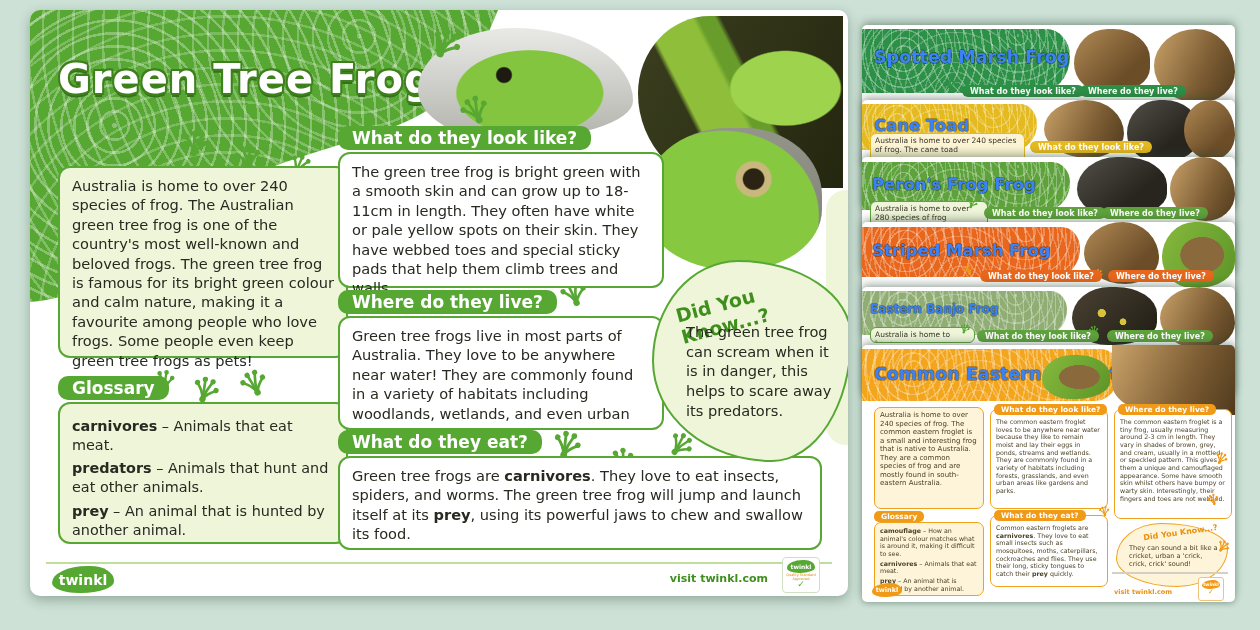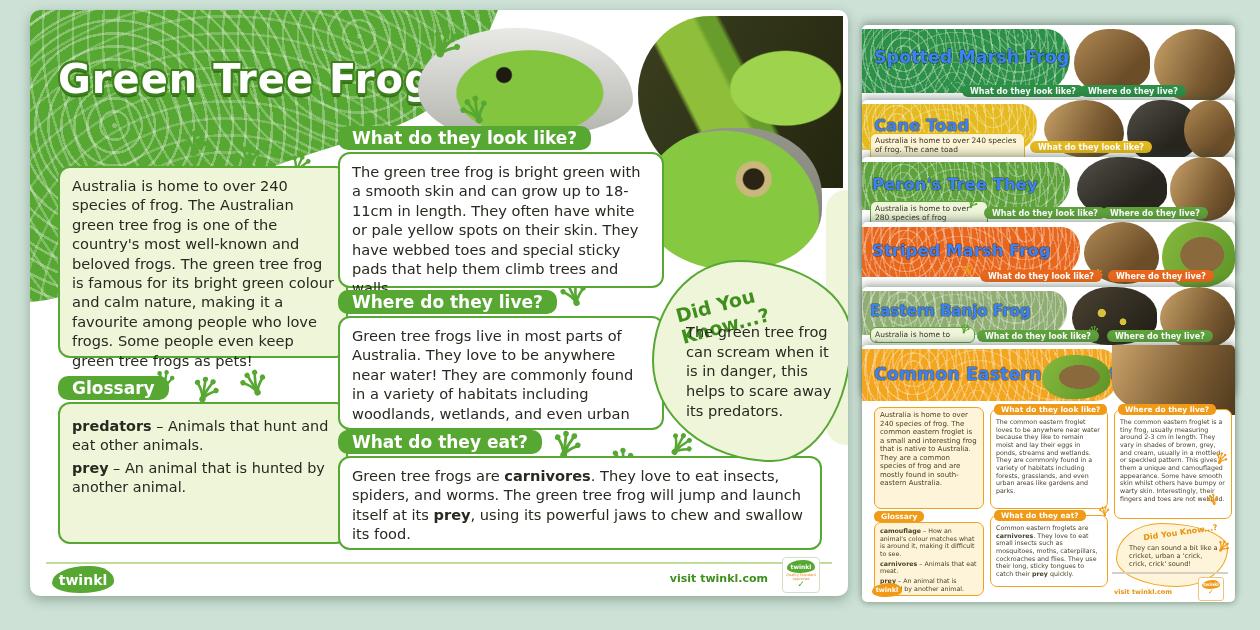--- a/index.html
+++ b/index.html
@@ -189,20 +189,21 @@
       <use href="#fpg"></use>
     </svg>
   <svg class="fp" style="left:636px;top:420px;width:28px;height:28px;transform:rotate(34deg)" viewBox="0 0 26 26">
       <use href="#fpg"></use>
     </svg>
 
   <div id="m-intro-box" class="panel gbg body-txt">Australia is home to over 240 species of frog. The Australian green tree frog is one of the country's most well-known and beloved frogs. The green tree frog is famous for its bright green colour and calm nature, making it a favourite among people who love frogs. Some people even keep green tree frogs as pets!</div>
 
   <div id="m-glossary-pill" class="pill">Glossary</div>
   <div id="m-glossary-box" class="panel gbg">
+    <div class="gl-entry"><span class="gl-term">carnivores</span><span> – Animals that eat meat.</span></div>
     <div class="gl-entry"><span class="gl-term">predators</span><span> – Animals that hunt and eat other animals.</span></div>
     <div class="gl-entry"><span class="gl-term">prey</span><span> – An animal that is hunted by another animal.</span></div>
   </div>
 
   <div id="m-look-pill" class="pill">What do they look like?</div>
   <div id="m-look-box" class="panel body-txt">The green tree frog is bright green with a smooth skin and can grow up to 18-11cm in length. They often have white or pale yellow spots on their skin. They have webbed toes and special sticky pads that help them climb trees and walls.</div>
 
   <div id="m-live-pill" class="pill">Where do they live?</div>
   <div id="m-live-box" class="panel body-txt">Green tree frogs live in most parts of Australia. They love to be anywhere near water! They are commonly found in a variety of habitats including woodlands, wetlands, and even urban areas.</div>
 
@@ -243,21 +244,21 @@
     <div class="otitle" style="left:12px;top:16px;font-size:16.5px">Cane Toad</div>
     <div class="mini-photo br2 tan2" style="left:182px;top:0;width:80px;height:58px"></div>
     <div class="mini-photo br1 dark" style="left:265px;top:0;width:72px;height:62px"></div>
     <div class="mini-photo br2 tan" style="left:322px;top:0;width:51px;height:60px"></div>
     <div class="mini-panel fr-txt" style="left:8px;top:33px;width:155px;height:44px;border-color:#e5ba20;background:#fcf4d4;font-size:7.5px">Australia is home to over 240 species of frog. The cane toad</div>
     <div class="pill-sm" style="left:168px;top:41px;background:#e5ba20">What do they look like?</div>
   </div>
 
   <div id="card-3" class="card">
     <div class="hdr swirl-sm" style="top:5px;width:208px;height:48px;background-color:#5ea23c"></div>
-    <div class="otitle" style="left:10px;top:18px;font-size:16.5px">Peron's Tree They</div>
+    <div class="otitle" style="left:10px;top:18px;font-size:16.5px">Peron's Frog Frog</div>
     <div class="mini-photo br1 dark" style="left:215px;top:0;width:90px;height:60px"></div>
     <div class="mini-photo br2 tan2" style="left:308px;top:0;width:65px;height:64px"></div>
     <div class="mini-panel fr-txt" style="left:8px;top:44px;width:118px;height:30px;border-color:#5ea23c;background:#eef5d9;font-size:7.5px">Australia is home to over 280 species of frog</div>
     <svg class="fp" style="left:104px;top:40px;width:12px;height:12px;transform:rotate(18deg)" viewBox="0 0 26 26">
         <use href="#fpg"></use>
       </svg>
     <svg class="fp" style="left:228px;top:50px;width:12px;height:12px;transform:rotate(-14deg)" viewBox="0 0 26 26">
         <use href="#fpg"></use>
       </svg>
     <div class="pill-sm" style="left:122px;top:50px;background:#5ea23c">What do they look like?</div>
@@ -274,21 +275,21 @@
       </svg>
     <svg class="fp o" style="left:230px;top:46px;width:11px;height:11px;transform:rotate(20deg)" viewBox="0 0 26 26">
         <use href="#fpg"></use>
       </svg>
     <div class="pill-sm" style="left:118px;top:48px;background:#e8671c">What do they look like?</div>
     <div class="pill-sm" style="left:246px;top:48px;background:#e8671c">Where do they live?</div>
   </div>
 
   <div id="card-5" class="card">
     <div class="hdr swirl-sm" style="top:4px;width:205px;height:44px;background-color:#90ad74"></div>
-    <div class="otitle" style="left:8px;top:15px;font-size:15px">Eastern Banjo Frog</div>
+    <div class="otitle" style="left:8px;top:15px;font-size:12px">Eastern Banjo Frog</div>
     <div class="mini-photo br1 mossy" style="left:210px;top:0;width:85px;height:58px"></div>
     <div class="mini-photo br2 tan2" style="left:298px;top:0;width:75px;height:62px"></div>
     <div class="mini-panel fr-txt" style="left:8px;top:40px;width:105px;height:16px;border-color:#5ea23c;background:#eef5d9;font-size:7.5px">Australia is home to have</div>
     <svg class="fp" style="left:97px;top:36px;width:11px;height:11px;transform:rotate(12deg)" viewBox="0 0 26 26">
         <use href="#fpg"></use>
       </svg>
     <svg class="fp" style="left:226px;top:38px;width:11px;height:11px;transform:rotate(-16deg)" viewBox="0 0 26 26">
         <use href="#fpg"></use>
       </svg>
     <div class="pill-sm" style="left:115px;top:43px;background:#5ea23c">What do they look like?</div>

